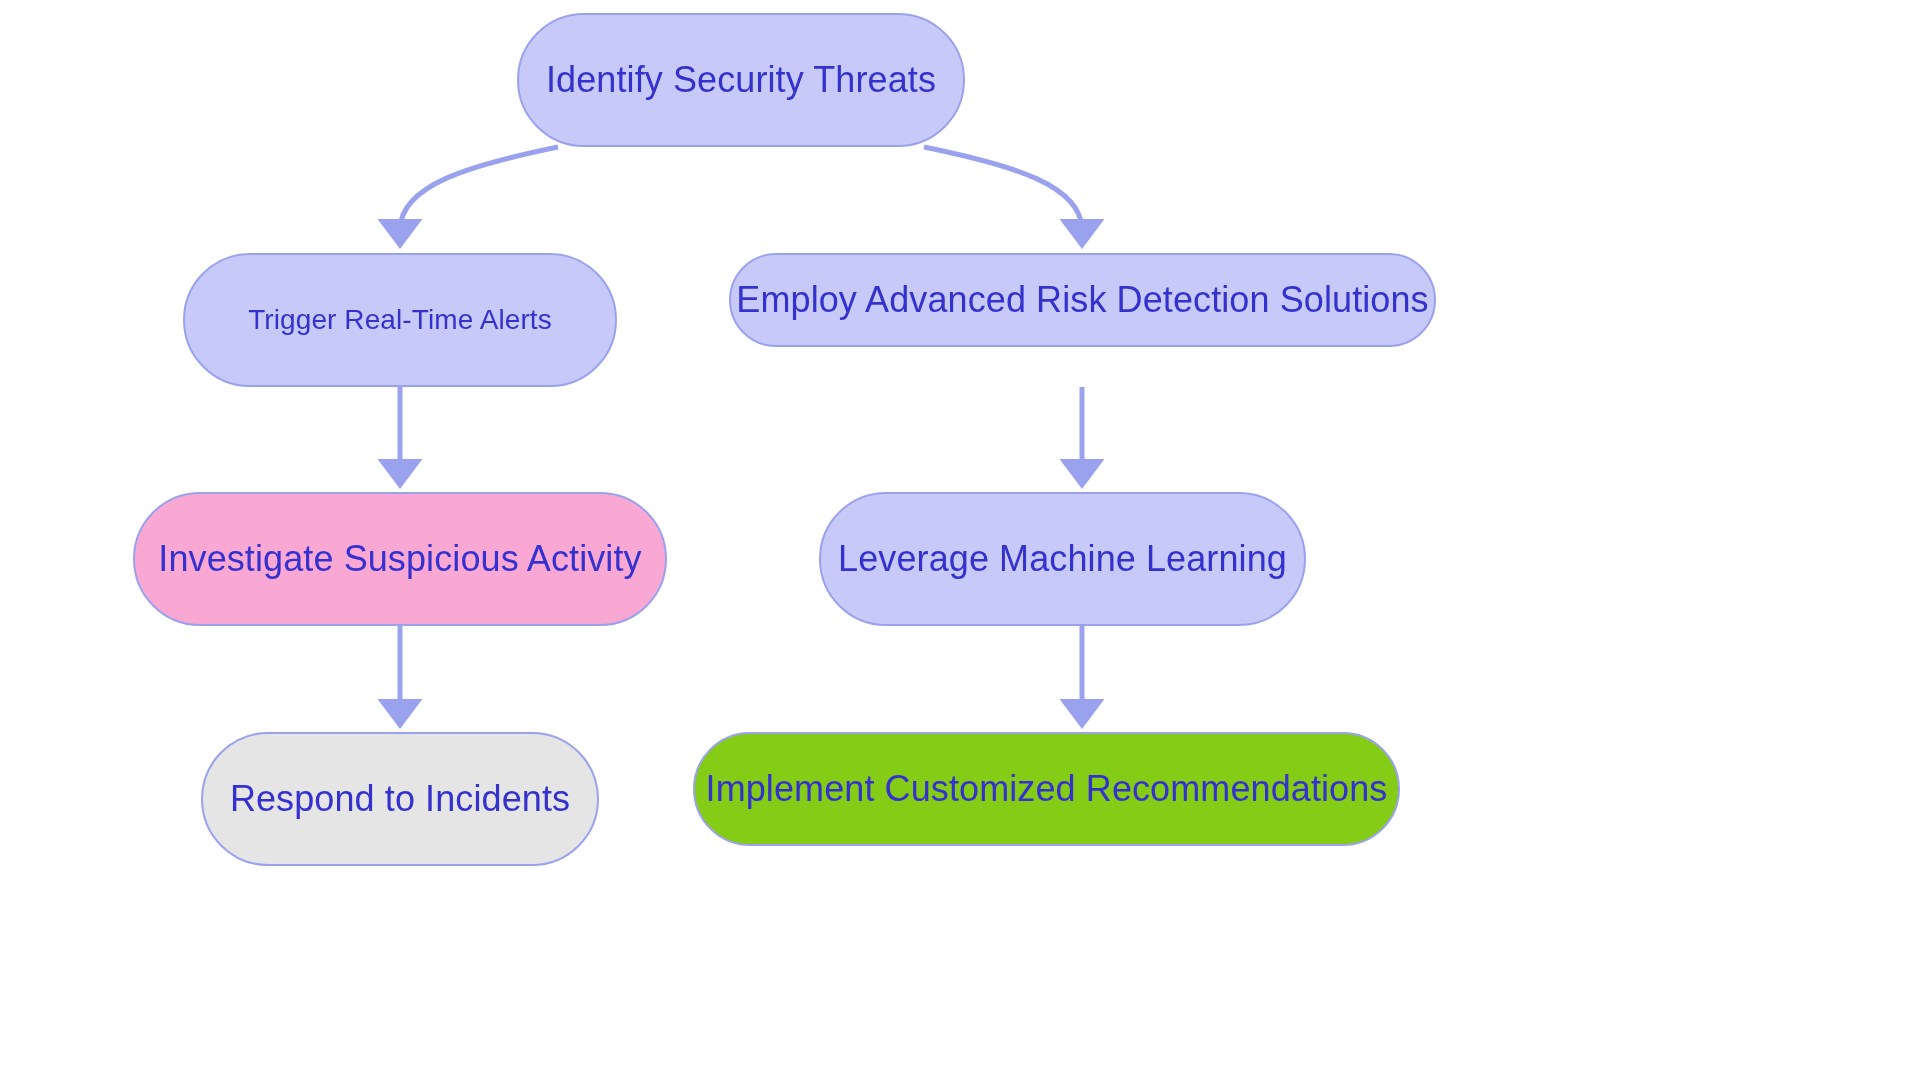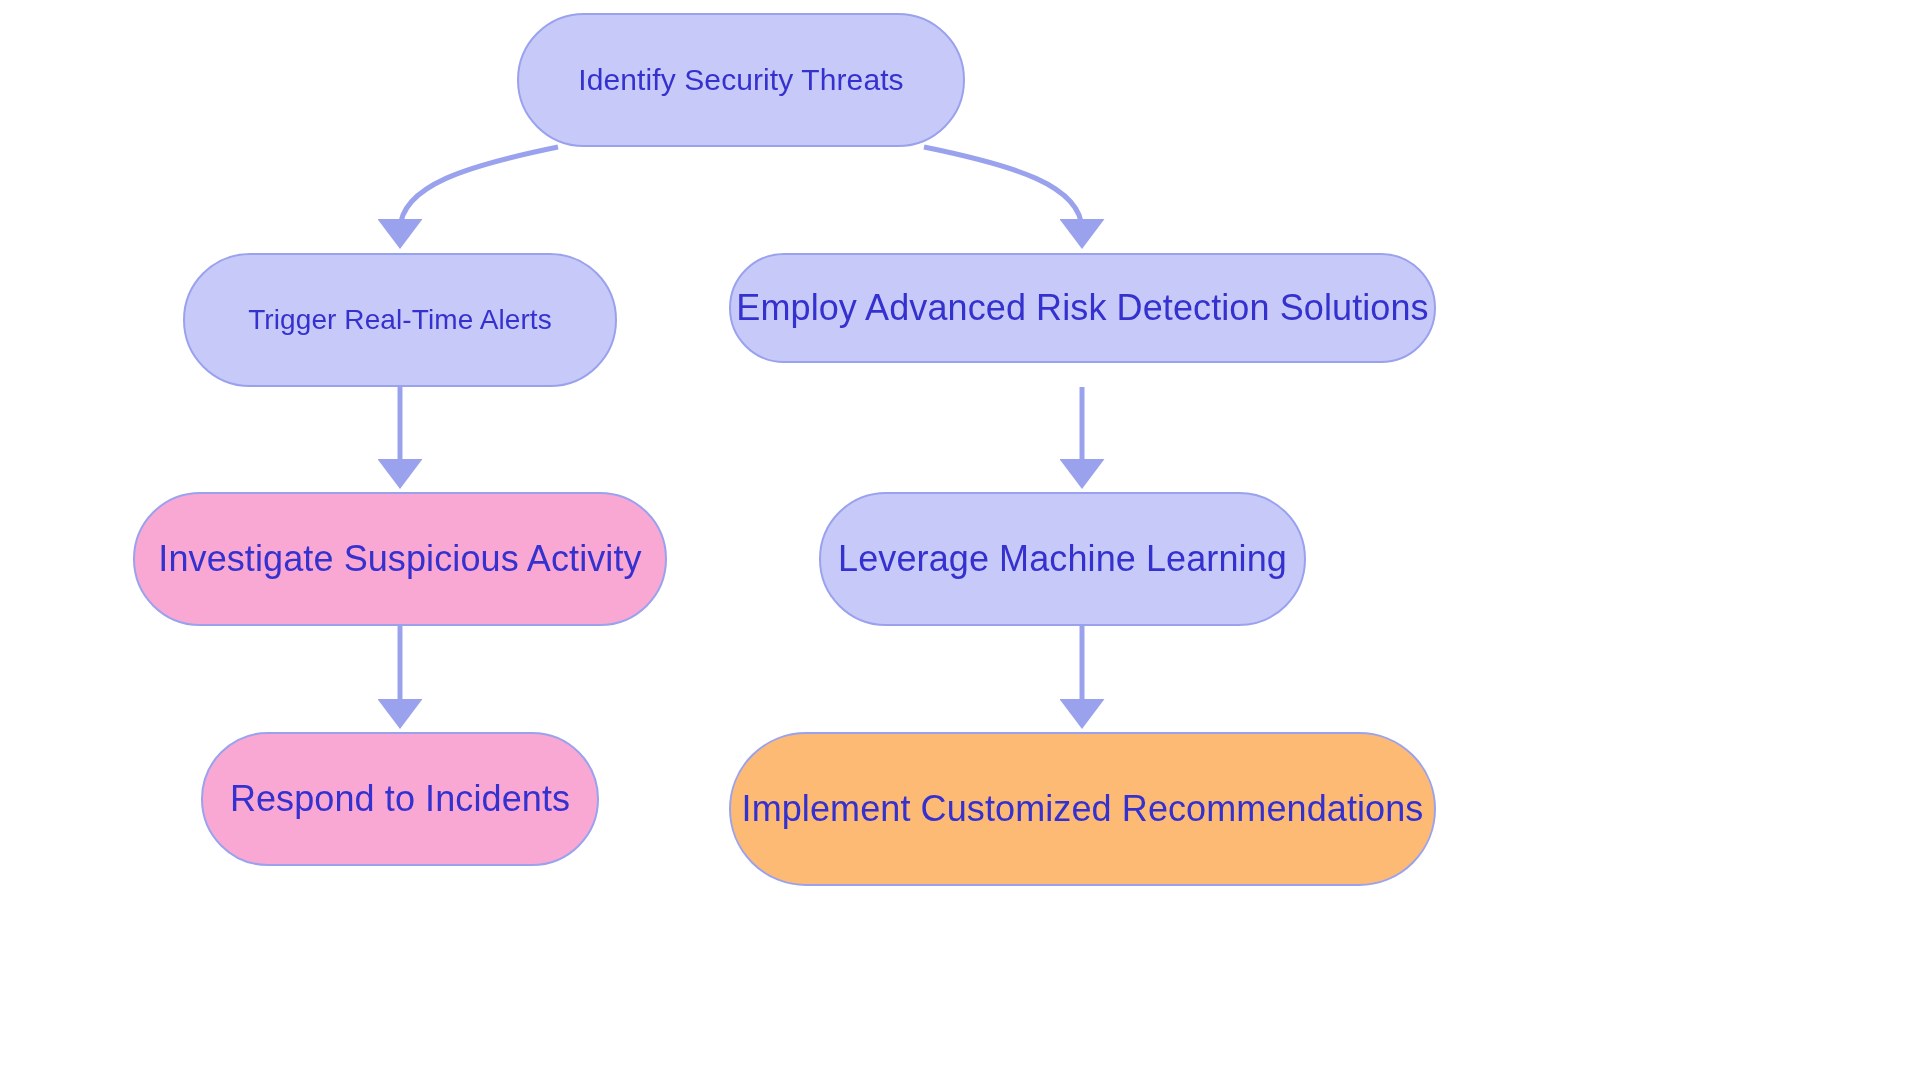--- a/index.html
+++ b/index.html
@@ -65,36 +65,36 @@
         <path d="M 558 147 C 470 165, 400 185, 400 230" fill="none" stroke="#9aa2ee" stroke-width="5" stroke-linecap="butt" marker-end="url(#arrow-tri)"></path>
         <path d="M 924 147 C 1012 165, 1082 185, 1082 230" fill="none" stroke="#9aa2ee" stroke-width="5" stroke-linecap="butt" marker-end="url(#arrow-tri)"></path>
         <path d="M 400 387 L 400 470" fill="none" stroke="#9aa2ee" stroke-width="5" stroke-linecap="butt" marker-end="url(#arrow-tri)"></path>
         <path d="M 1082 387 L 1082 470" fill="none" stroke="#9aa2ee" stroke-width="5" stroke-linecap="butt" marker-end="url(#arrow-tri)"></path>
         <path d="M 400 626 L 400 710" fill="none" stroke="#9aa2ee" stroke-width="5" stroke-linecap="butt" marker-end="url(#arrow-tri)"></path>
         <path d="M 1082 626 L 1082 710" fill="none" stroke="#9aa2ee" stroke-width="5" stroke-linecap="butt" marker-end="url(#arrow-tri)"></path>
       </g>
   </svg>
 
   <div id="node-layer">
-      <div class="node" style="left: 517px; top: 13px; width: 448px; height: 134px; background: rgb(199, 202, 248); border-color: rgb(154, 162, 238); color: rgb(53, 49, 207); font-size: 30px;">
+      <div class="node" style="left: 517px; top: 13px; width: 448px; height: 134px; background: rgb(199, 202, 248); border-color: rgb(154, 162, 238); color: rgb(53, 49, 207); font-size: 36px;">
         <span class="node-label">Identify Security Threats</span>
       </div>
       <div class="node" style="left: 183px; top: 253px; width: 434px; height: 134px; background: rgb(199, 202, 248); border-color: rgb(154, 162, 238); color: rgb(53, 49, 207); font-size: 28px;">
         <span class="node-label">Trigger Real-Time Alerts</span>
       </div>
-      <div class="node" style="left: 729px; top: 253px; width: 707px; height: 110px; background: rgb(199, 202, 248); border-color: rgb(154, 162, 238); color: rgb(53, 49, 207); font-size: 36px;">
+      <div class="node" style="left: 729px; top: 253px; width: 707px; height: 94px; background: rgb(199, 202, 248); border-color: rgb(154, 162, 238); color: rgb(53, 49, 207); font-size: 36px;">
         <span class="node-label">Employ Advanced Risk Detection Solutions</span>
       </div>
       <div class="node" style="left: 133px; top: 492px; width: 534px; height: 134px; background: #f9a8d4; border-color: rgb(154, 162, 238); color: rgb(53, 49, 207); font-size: 36px;">
         <span class="node-label">Investigate Suspicious Activity</span>
       </div>
       <div class="node" style="left: 819px; top: 492px; width: 487px; height: 134px; background: rgb(199, 202, 248); border-color: rgb(154, 162, 238); color: rgb(53, 49, 207); font-size: 36px;">
         <span class="node-label">Leverage Machine Learning</span>
       </div>
-      <div class="node" style="left: 201px; top: 732px; width: 398px; height: 134px; background: #f9a8d4; border-color: rgb(154, 162, 238); color: rgb(53, 49, 207); font-size: 36px;">
+      <div class="node" style="left: 201px; top: 732px; width: 398px; height: 134px; background: #e5e5e5; border-color: rgb(154, 162, 238); color: rgb(53, 49, 207); font-size: 36px;">
         <span class="node-label">Respond to Incidents</span>
       </div>
-      <div class="node" style="left: 729px; top: 732px; width: 707px; height: 154px; background: #fdba74; border-color: rgb(154, 162, 238); color: rgb(53, 49, 207); font-size: 36px;">
+      <div class="node" style="left: 693px; top: 732px; width: 707px; height: 114px; background: #84cc16; border-color: rgb(154, 162, 238); color: rgb(53, 49, 207); font-size: 36px;">
         <span class="node-label">Implement Customized Recommendations</span>
       </div>
     </div>
 
 </div>
 
 </body></html>

